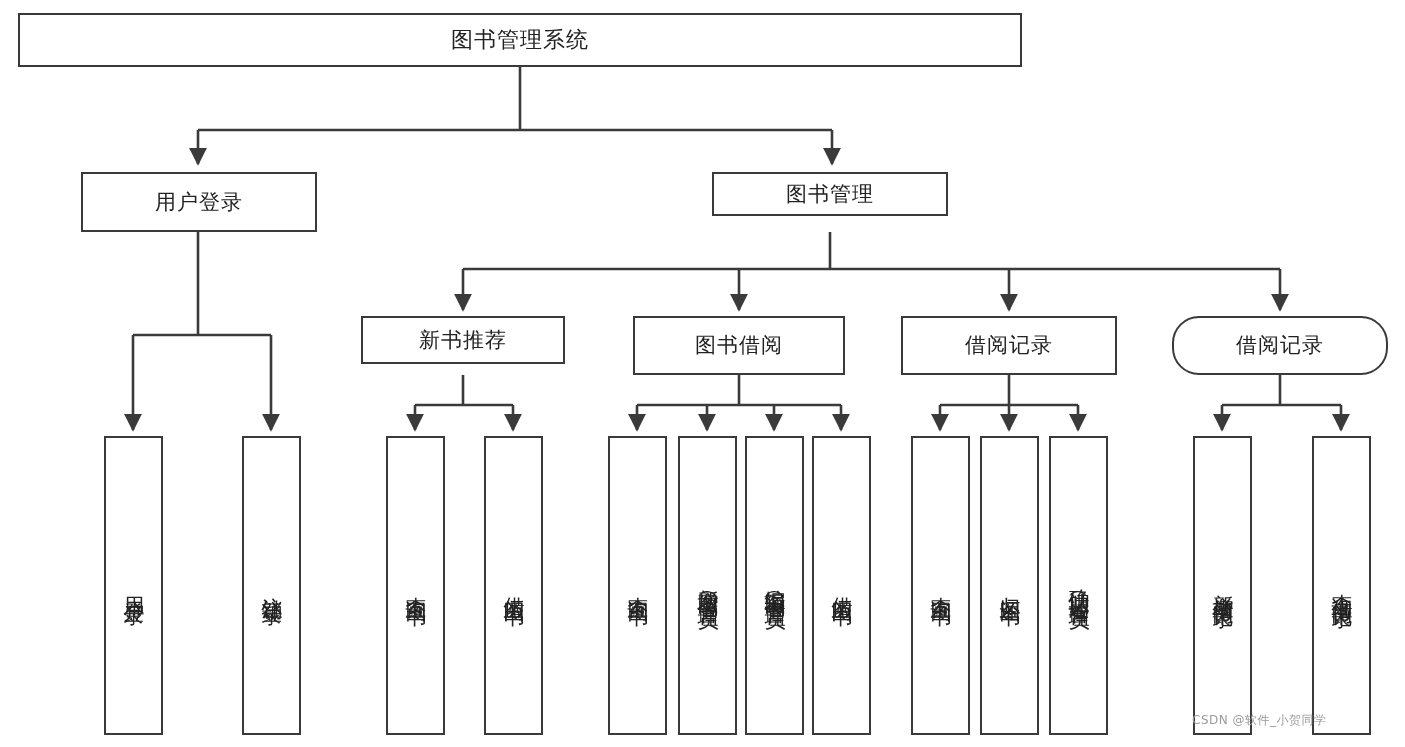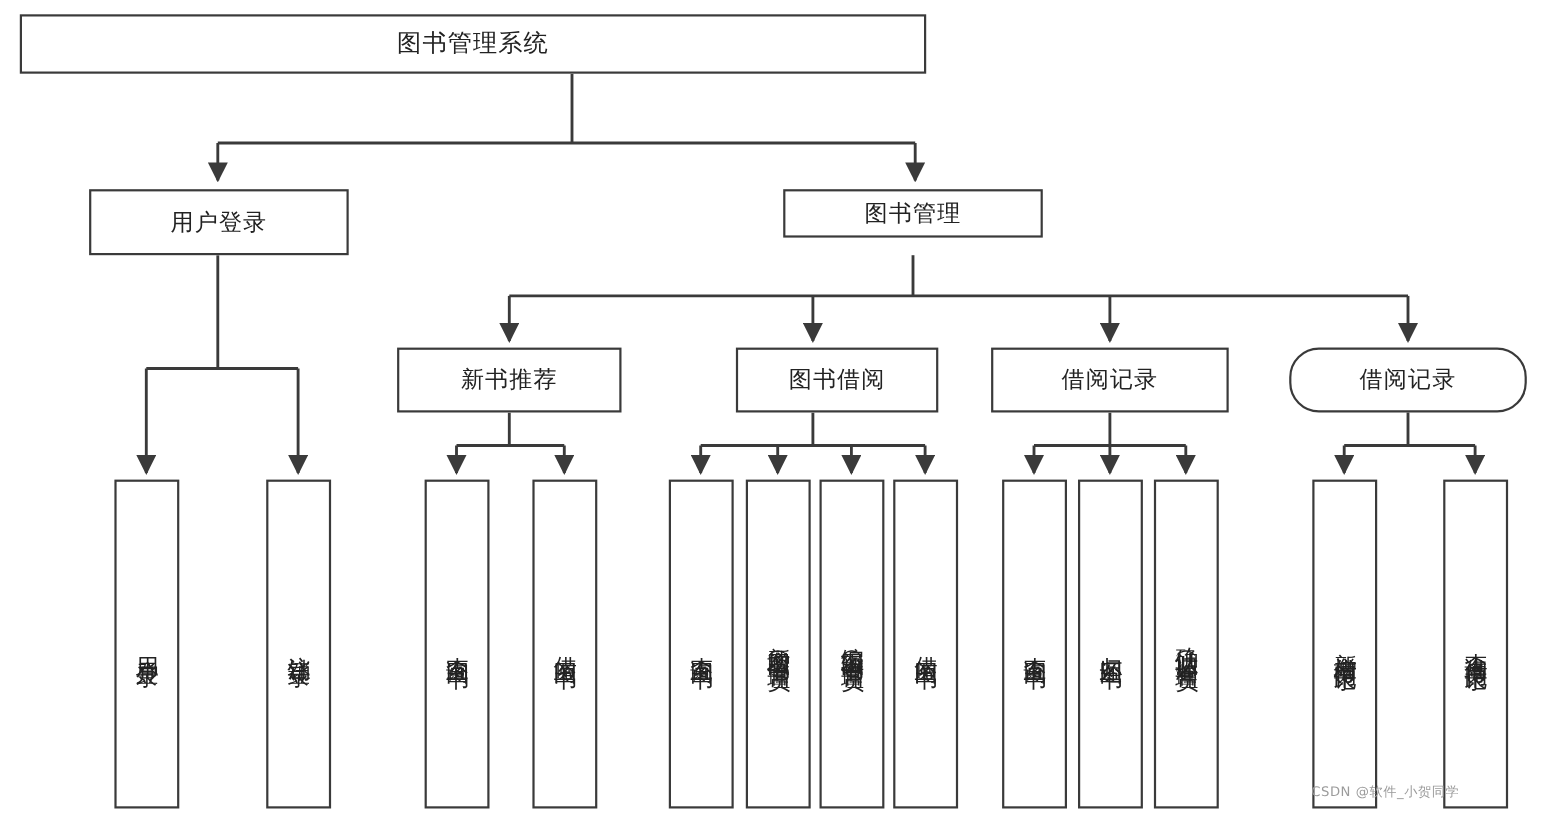--- a/index.html
+++ b/index.html
@@ -99,35 +99,35 @@
       <path d="M 1009 405 L 1009 430" marker-end="url(#arrow)"></path>
       <path d="M 1078 405 L 1078 430" marker-end="url(#arrow)"></path>
 
       <path d="M 1280 375 L 1280 405"></path>
       <path d="M 1222 405 L 1341 405"></path>
       <path d="M 1222 405 L 1222 430" marker-end="url(#arrow)"></path>
       <path d="M 1341 405 L 1341 430" marker-end="url(#arrow)"></path>
     </g>
   </svg>
 
-  <div class="node h root" style="left:18px;top:13px;width:824px;height:54px;">
+  <div class="node h root" style="left:18px;top:13px;width:1004px;height:54px;">
     <span>图书管理系统</span>
   </div>
 
   <div class="node h" style="left:81px;top:172px;width:236px;height:60px;">
     <span>用户登录</span>
   </div>
   <div class="node h" style="left:712px;top:172px;width:236px;height:44px;">
     <span>图书管理</span>
   </div>
 
-  <div class="node h" style="left:361px;top:316px;width:204px;height:59px;">
+  <div class="node h" style="left:361px;top:316px;width:204px;height:48px;">
     <span>新书推荐</span>
   </div>
-  <div class="node h" style="left:669px;top:316px;width:184px;height:59px;">
+  <div class="node h" style="left:633px;top:316px;width:212px;height:59px;">
     <span>图书借阅</span>
   </div>
   <div class="node h" style="left:901px;top:316px;width:216px;height:59px;">
     <span>借阅记录</span>
   </div>
   <div class="node h" style="left:1172px;top:316px;width:216px;height:59px;border-radius:27px;">
     <span>借阅记录</span>
   </div>
 
   <div class="node v" style="left:104px;top:436px;width:59px;height:299px;">

